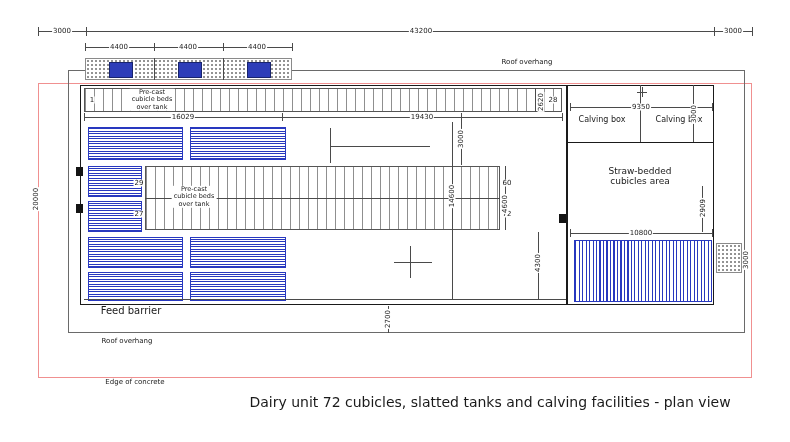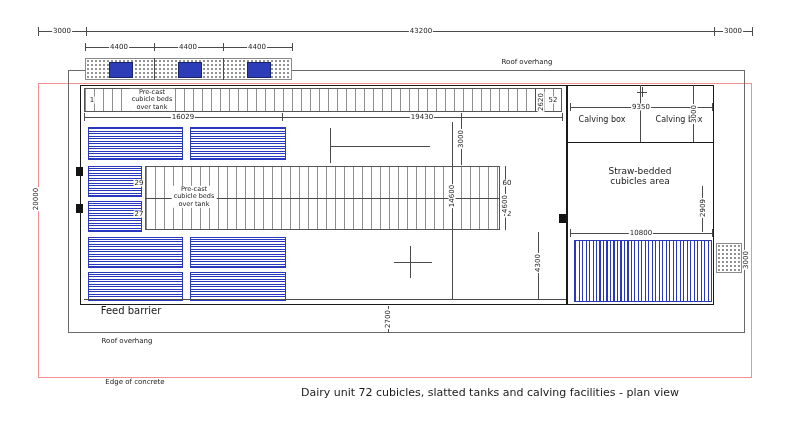--- a/index.html
+++ b/index.html
@@ -55,21 +55,21 @@
   <div class="colblock" style="left:247px;top:62px;width:22px;height:14px;"></div>
 
   <span class="lbl" style="left:527px;top:62px;font-size:7px;">Roof overhang</span>
 
   <div class="box" style="left:38px;top:83px;width:714px;height:295px;border:1px solid #f09090;z-index:1;"></div>
   <div class="box" style="left:68px;top:70px;width:677px;height:263px;border:1px solid #6a6a6a;z-index:1;"></div>
   <div class="box" style="left:80px;top:85px;width:634px;height:220px;border:1.5px solid #1a1a1a;z-index:2;"></div>
 
   <div class="box stripes" style="left:84px;top:88px;width:478px;height:24px;border:1px solid #555;z-index:2;"></div>
   <span class="dim" style="left:92px;top:100px;">1</span>
-  <span class="dim" style="left:553px;top:100px;">52</span>
+  <span class="dim" style="left:553px;top:100px;">28</span>
   <div class="lbl wht" style="left:152px;top:100px;font-size:6.5px;z-index:6;">
     <div>Pre-cast</div>
     <div>cubicle beds</div>
     <div>over tank</div>
   </div>
   <div class="vline" style="left:535px;top:88px;height:24px;"></div>
   <span class="dim rot" style="left:541px;top:102px;">2620</span>
 
   <div class="hline" style="left:84px;top:117px;width:478px;"></div>
   <div class="vline" style="left:84px;top:113px;height:8px;"></div>
@@ -158,15 +158,15 @@
   <div class="pier" style="left:76px;top:167px;width:7px;height:9px;"></div>
   <div class="pier" style="left:76px;top:204px;width:7px;height:9px;"></div>
   <div class="pier" style="left:559px;top:214px;width:7px;height:9px;"></div>
 
   <div class="hline" style="left:84px;top:299px;width:482px;"></div>
   <span class="lbl" style="left:131px;top:311px;font-size:10px;">Feed barrier</span>
 
   <span class="lbl" style="left:127px;top:341px;font-size:7px;">Roof overhang</span>
   <span class="lbl" style="left:135px;top:382px;font-size:7px;">Edge of concrete</span>
 
-  <span class="lbl" style="left:490px;top:393px;font-size:11px;">Dairy unit 72 cubicles, slatted tanks and calving facilities - plan view</span>
+  <span class="lbl" style="left:490px;top:402px;font-size:14px;">Dairy unit 72 cubicles, slatted tanks and calving facilities - plan view</span>
 
 </div>
 
 </body></html>

